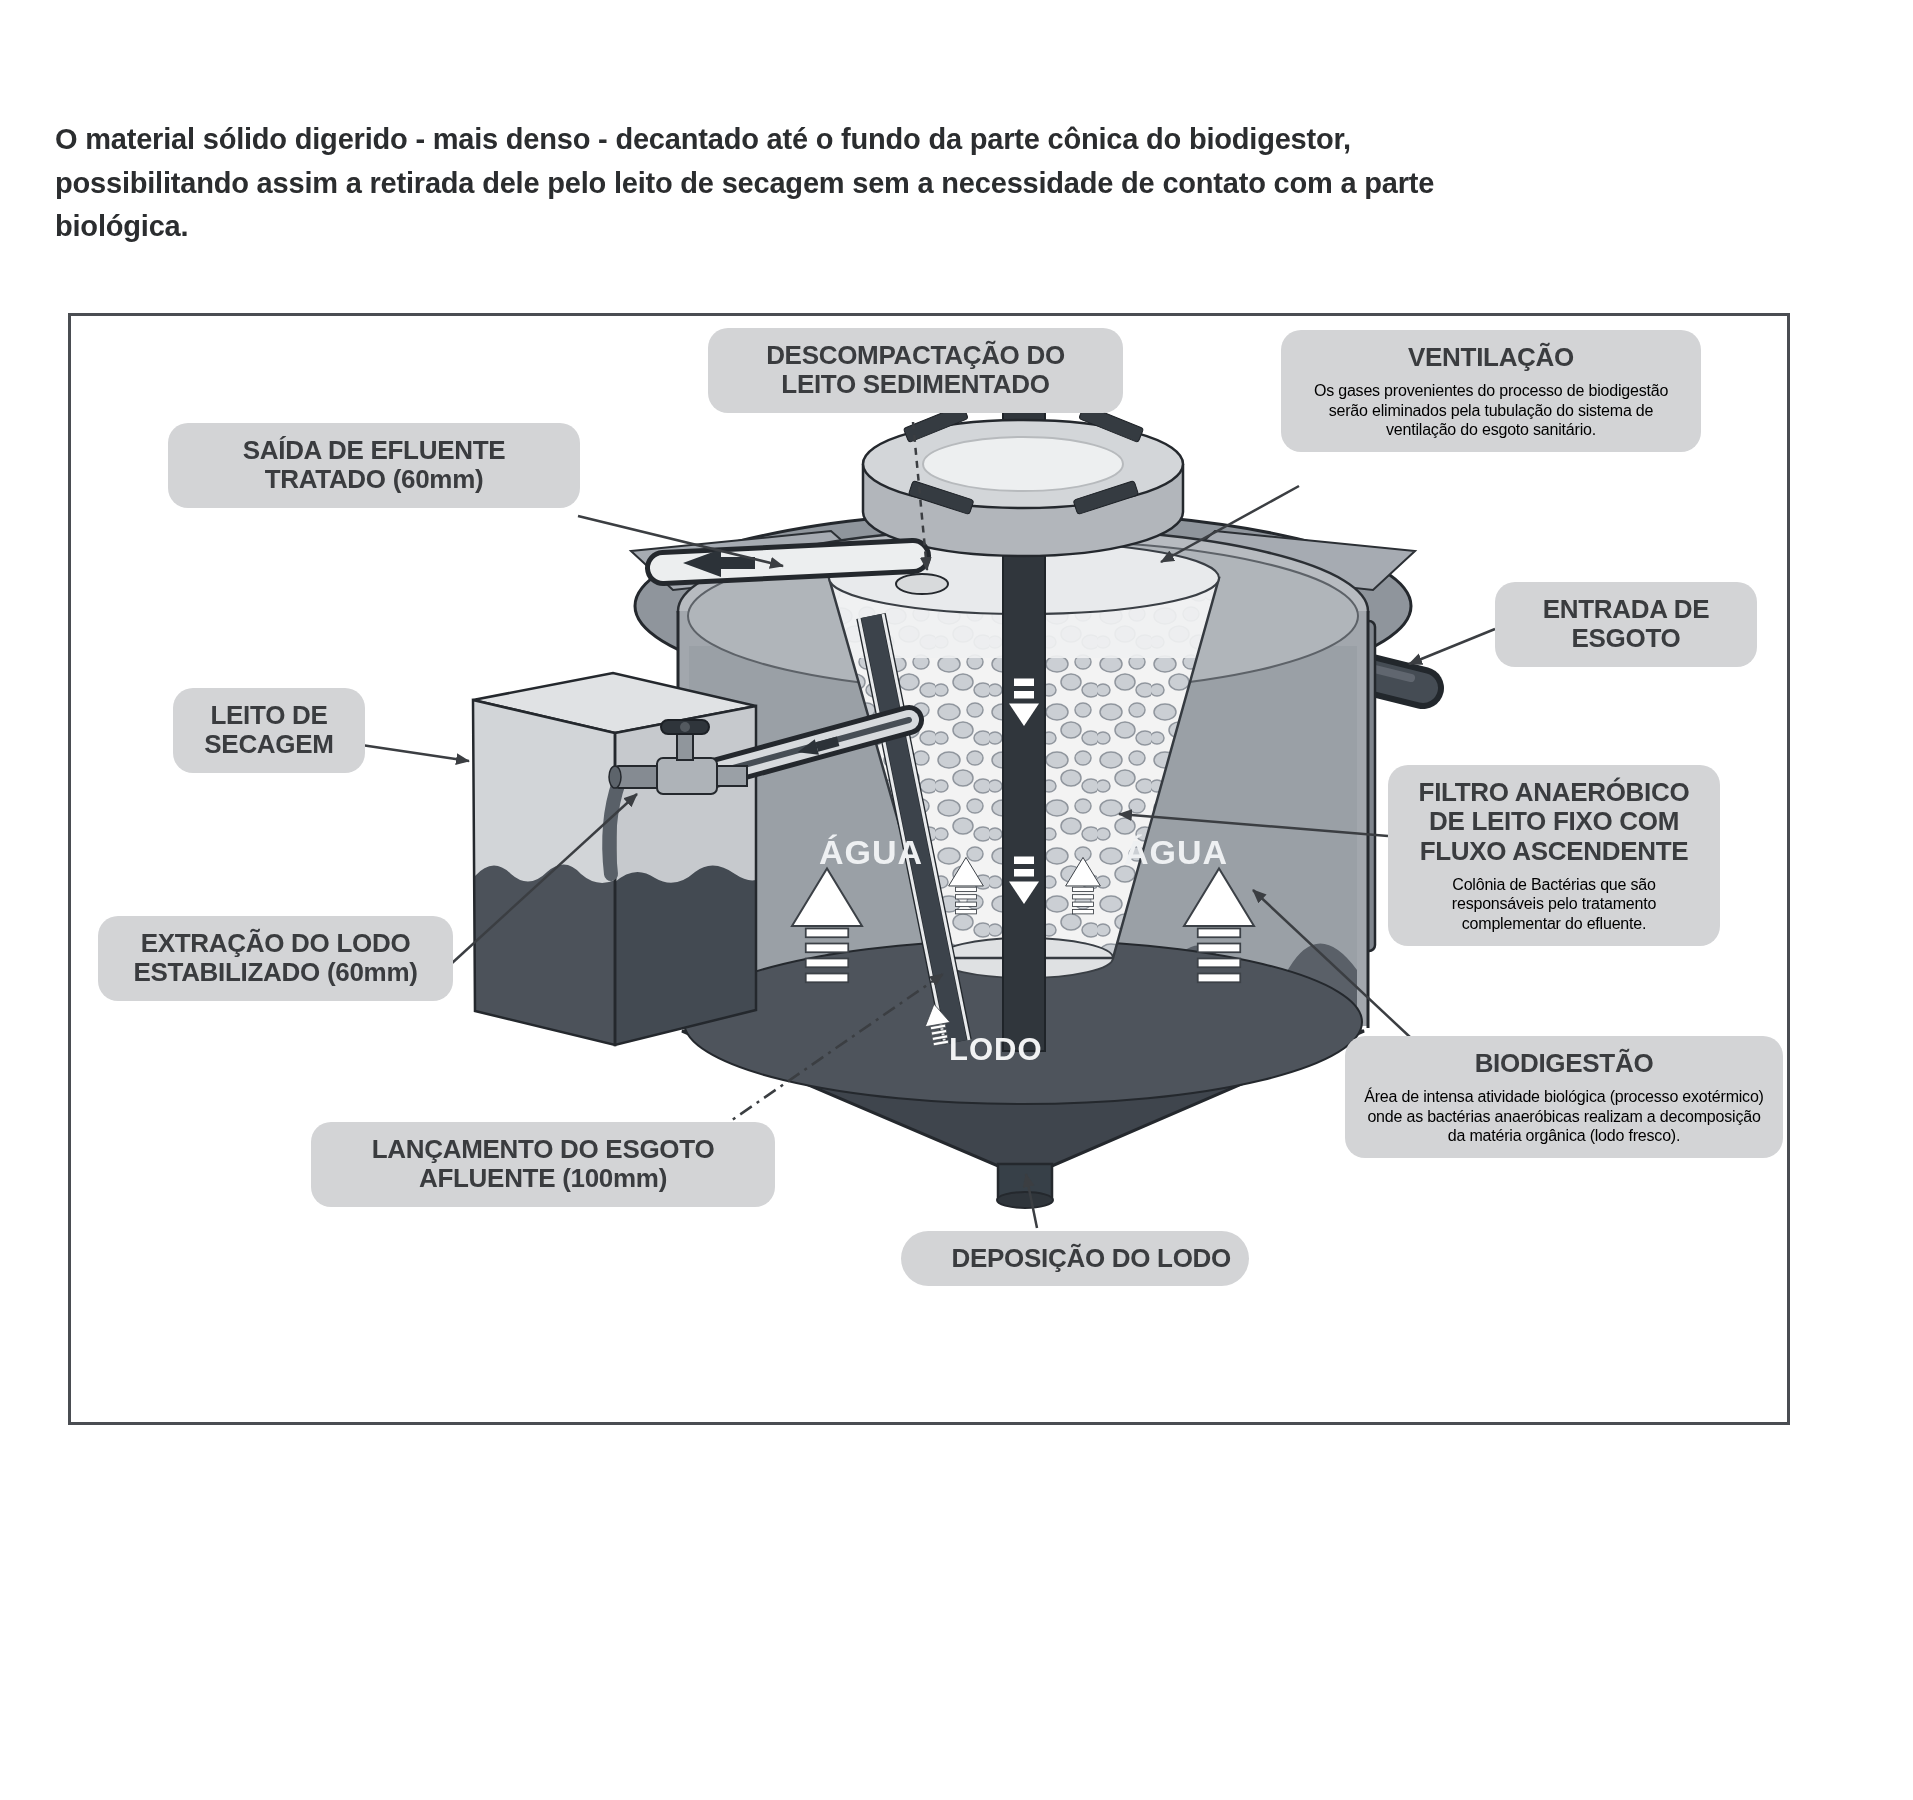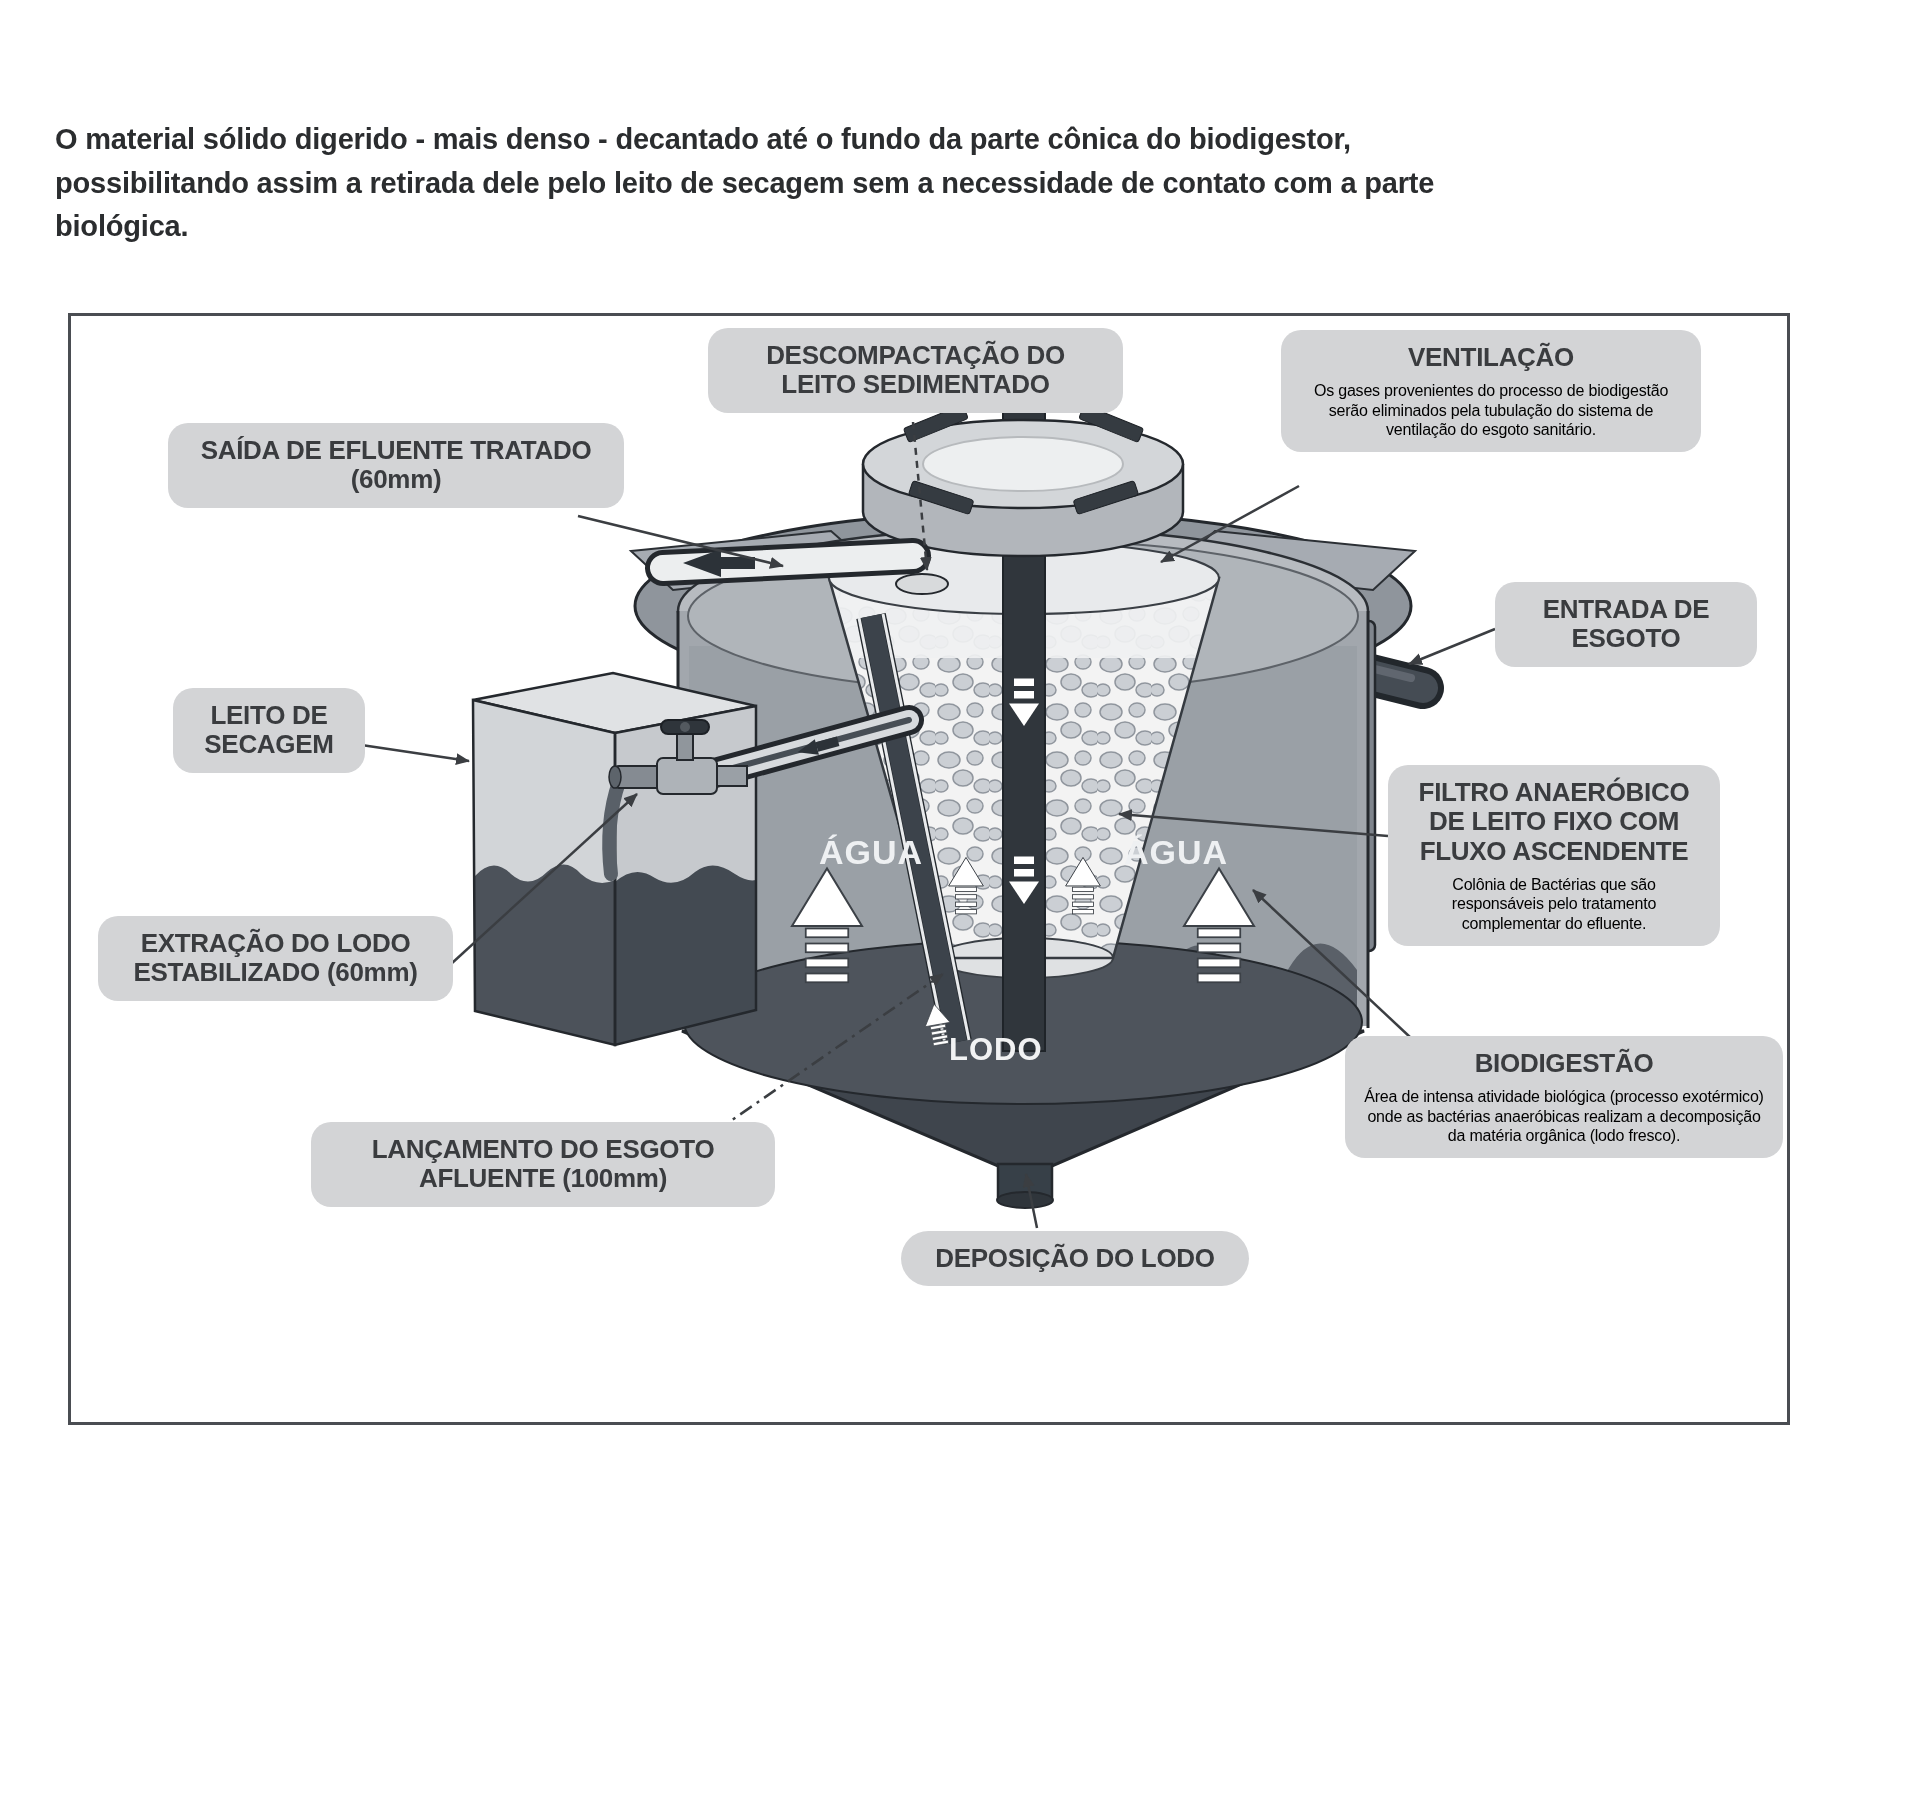--- a/index.html
+++ b/index.html
@@ -187,37 +187,37 @@
 
     <div class="callout" style="left:637px;top:12px;width:415px;">
       <span class="t">DESCOMPACTAÇÃO DO LEITO SEDIMENTADO</span>
     </div>
 
     <div class="callout" style="left:1210px;top:14px;width:420px;">
       <span class="t">VENTILAÇÃO</span>
       <span class="b">Os gases provenientes do processo de biodigestão serão eliminados pela tubulação do sistema de ventilação do esgoto sanitário.</span>
     </div>
 
-    <div class="callout" style="left:97px;top:107px;width:456px;">
+    <div class="callout" style="left:97px;top:107px;width:412px;">
       <span class="t">SAÍDA DE EFLUENTE TRATADO (60mm)</span>
     </div>
 
     <div class="callout" style="left:102px;top:372px;width:192px;">
       <span class="t">LEITO DE SECAGEM</span>
     </div>
 
     <div class="callout" style="left:27px;top:600px;width:355px;">
       <span class="t">EXTRAÇÃO DO LODO ESTABILIZADO (60mm)</span>
     </div>
 
     <div class="callout" style="left:240px;top:806px;width:464px;">
       <span class="t">LANÇAMENTO DO ESGOTO AFLUENTE (100mm)</span>
     </div>
 
-    <div class="callout pill" style="left:830px;top:915px;width:348px;">
+    <div class="callout pill" style="left:830px;top:915px;width:348px;text-align:right;">
       <span class="t">DEPOSIÇÃO DO LODO</span>
     </div>
 
     <div class="callout" style="left:1424px;top:266px;width:262px;">
       <span class="t">ENTRADA DE ESGOTO</span>
     </div>
 
     <div class="callout" style="left:1317px;top:440px;width:332px;margin-top:9px;">
       <span class="t">FILTRO ANAERÓBICO DE LEITO FIXO COM FLUXO ASCENDENTE</span>
       <span class="b">Colônia de Bactérias que são responsáveis pelo tratamento complementar do efluente.</span>

